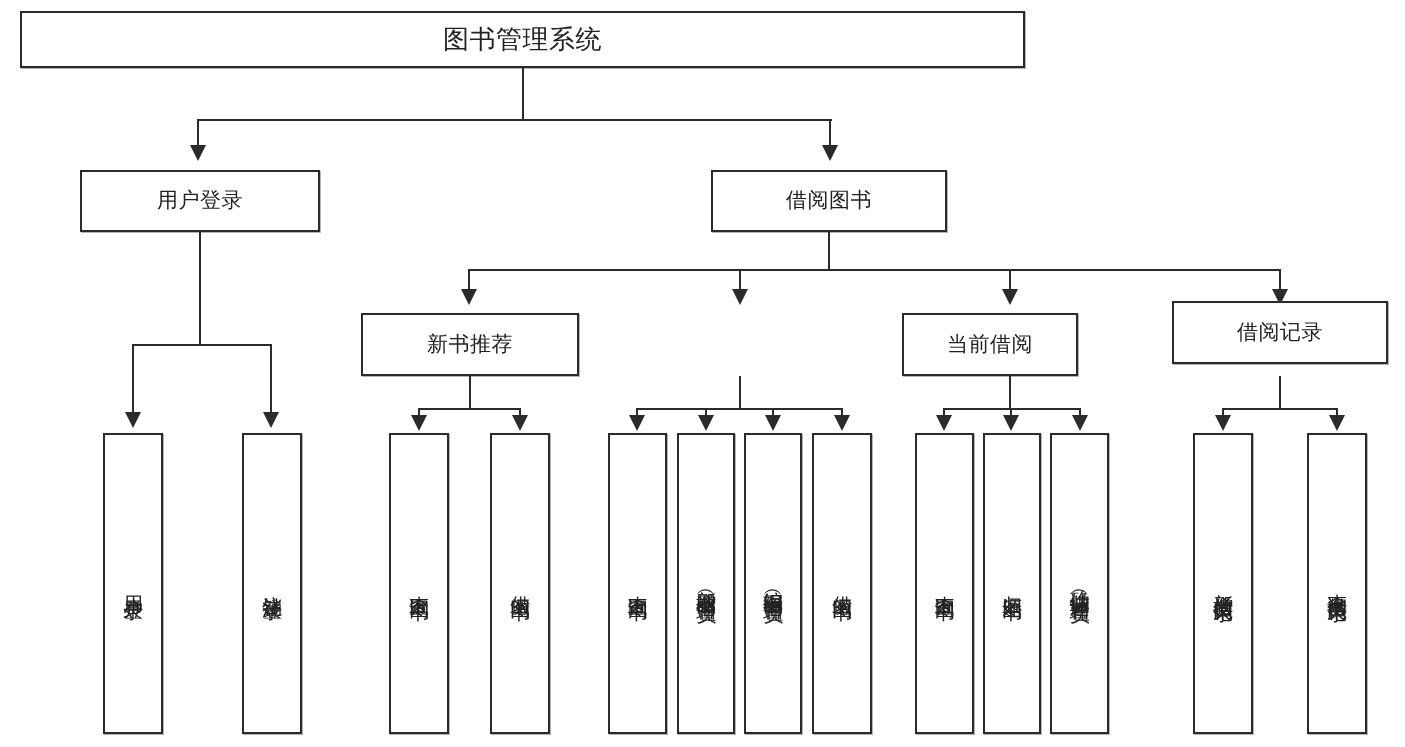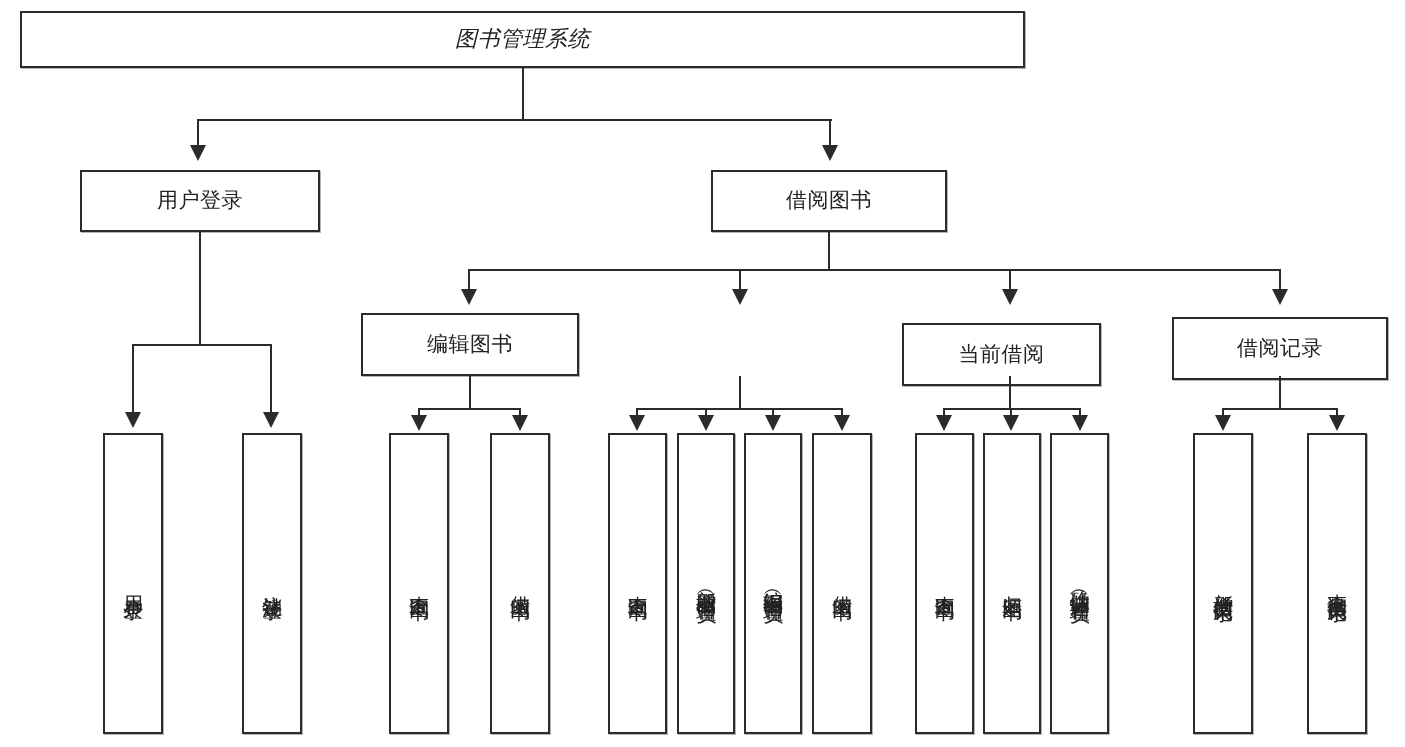--- a/index.html
+++ b/index.html
@@ -29,21 +29,21 @@
     text-align:center;
   }
   .node .label{
     display:block;
     line-height:1.12;
     letter-spacing:.5px;
     color:#222;
   }
   
   .node.h .label{ font-size:21px; }
-  .node.root .label{ font-size:22px;font-style:italic; }
+  .node.root .label{ font-size:26px; }
   
   .node.v{
     align-items:center;
     justify-content:center;
     padding:6px 0;
   }
   .node.v .label{
     writing-mode:vertical-rl;
     text-orientation:upright;
     font-size:20px;
@@ -119,26 +119,26 @@
   <div class="edge v" style="left:739px;top:269px;width:2px;height:22px;"></div>
   <div class="arrow" style="left:732px;top:289px;"></div>
 
   <div class="edge v" style="left:1009px;top:269px;width:2px;height:22px;"></div>
   <div class="arrow" style="left:1002px;top:289px;"></div>
 
   <div class="edge v" style="left:1279px;top:269px;width:2px;height:22px;"></div>
   <div class="arrow" style="left:1272px;top:289px;"></div>
 
   <div class="node h" style="left:361px;top:313px;width:218px;height:63px;">
-    <span class="label">编辑图书</span>
-  </div>
-  <div class="node h" style="left:902px;top:323px;width:199px;height:63px;">
+    <span class="label">新书推荐</span>
+  </div>
+  <div class="node h" style="left:902px;top:313px;width:176px;height:63px;">
     <span class="label">当前借阅</span>
   </div>
-  <div class="node h" style="left:1172px;top:317px;width:216px;height:63px;">
+  <div class="node h" style="left:1172px;top:301px;width:216px;height:63px;">
     <span class="label">借阅记录</span>
   </div>
 
   <div class="edge v" style="left:469px;top:376px;width:2px;height:33px;"></div>
   <div class="edge h" style="left:418px;top:408px;width:103px;height:2px;"></div>
   <div class="edge v" style="left:418px;top:408px;width:2px;height:9px;"></div>
   <div class="arrow" style="left:411px;top:415px;"></div>
   <div class="edge v" style="left:519px;top:408px;width:2px;height:9px;"></div>
   <div class="arrow" style="left:512px;top:415px;"></div>
 

